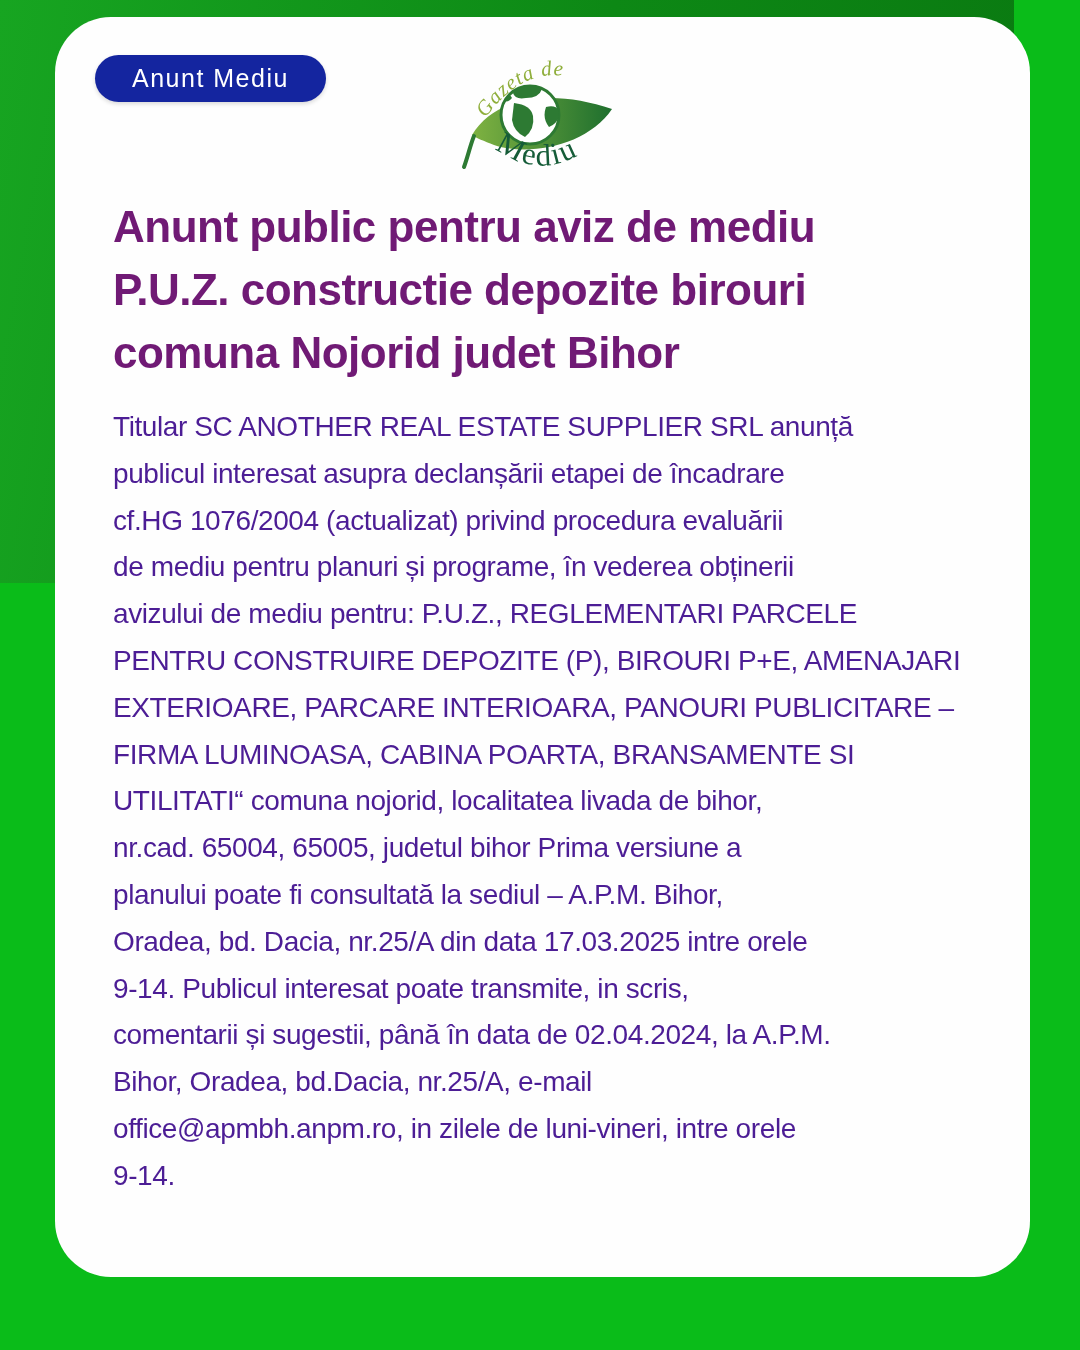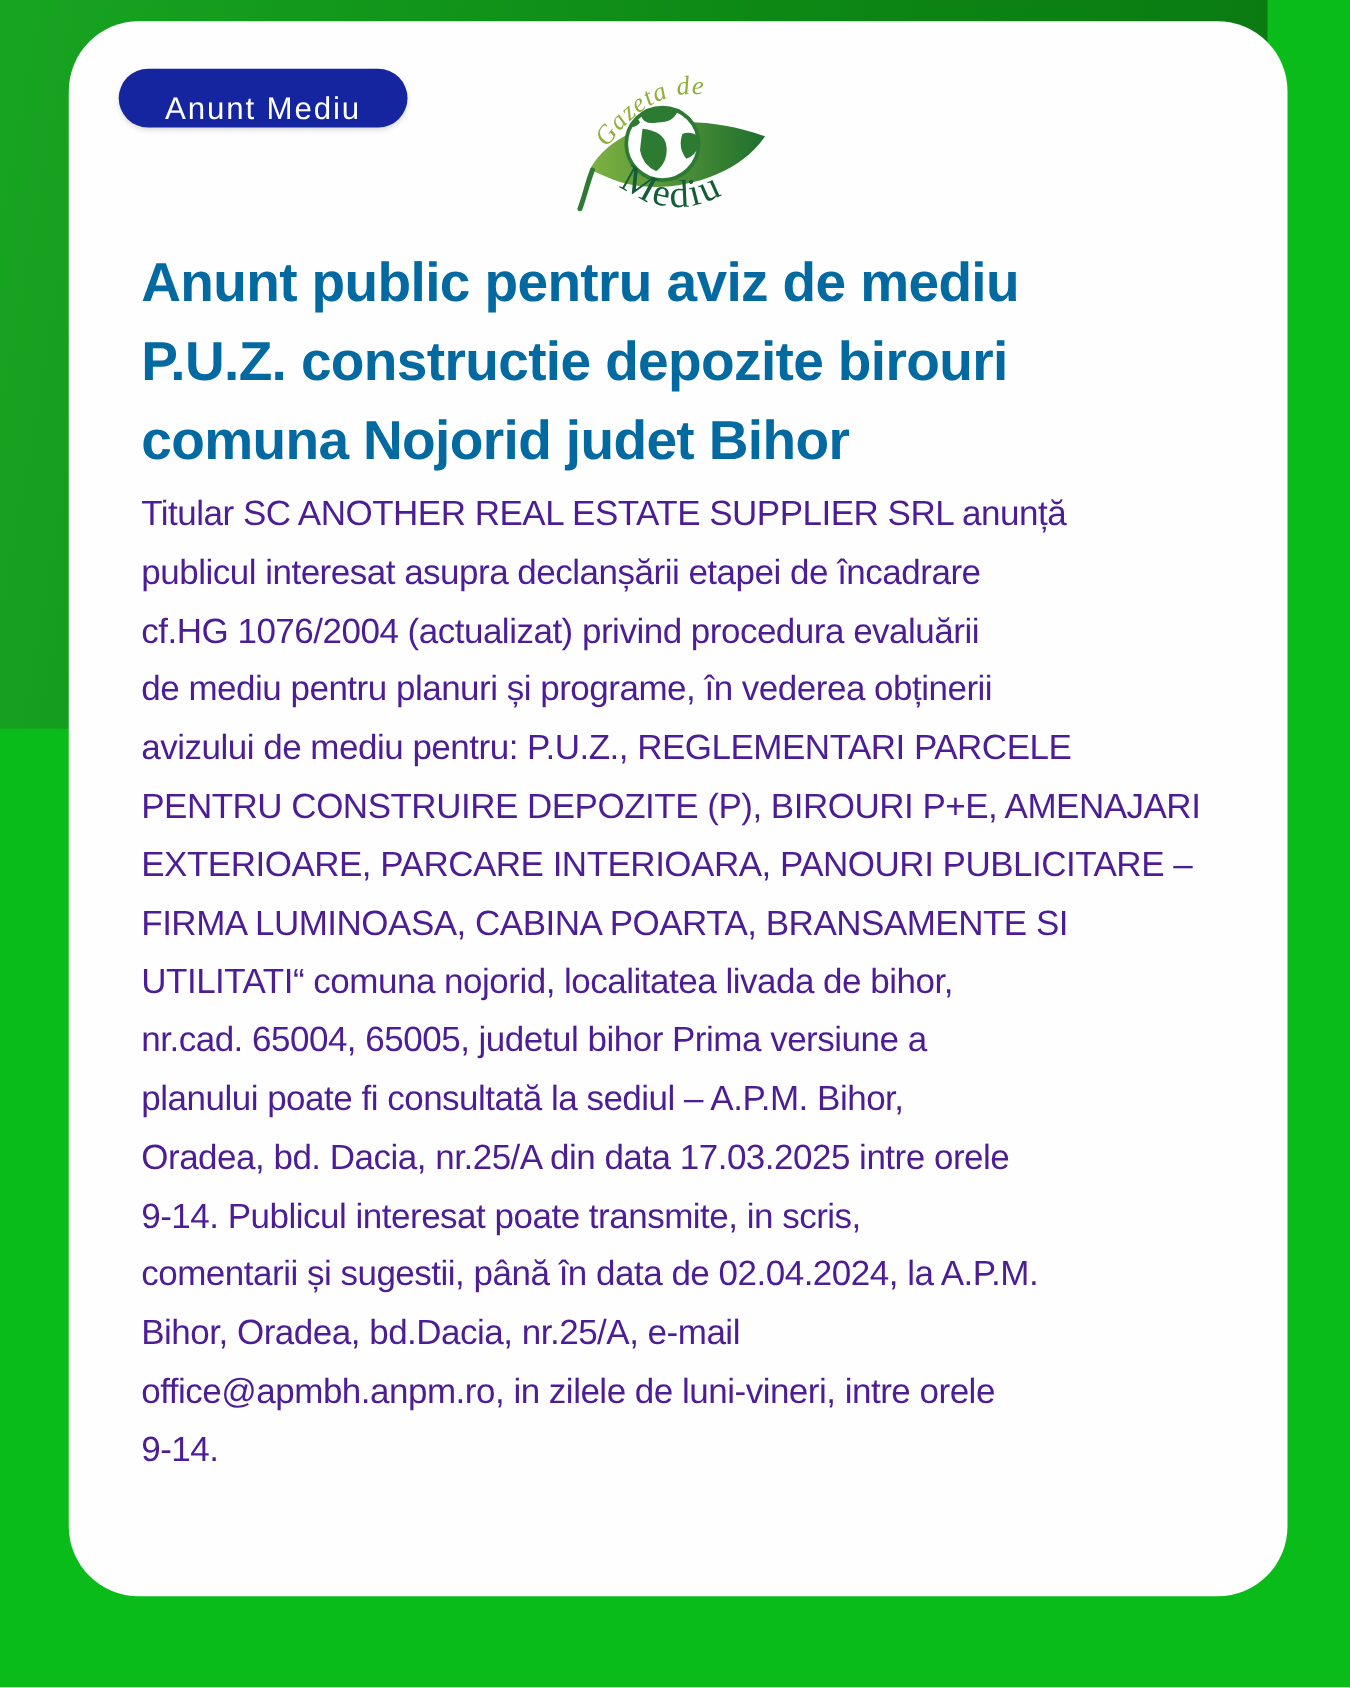--- a/index.html
+++ b/index.html
@@ -22,21 +22,21 @@
     background:#fefefe;
     border-radius:56px;
   }
   .badge {
     position:absolute;
     left:40px; top:38px;
     height:47px;
     padding:0 37px;
     background:#14259f;
     border-radius:24px;
-    display:flex; align-items:flex-end;
+    display:flex; align-items:center;
     box-shadow:0 2px 4px rgba(0,0,0,0.15);
   }
   .badge-label {
     color:#ffffff;
     font-size:25px;
     letter-spacing:1.5px;
     white-space:nowrap;
   }
   .logo {
     position:absolute;
@@ -56,26 +56,26 @@
     font-size:31px;
     letter-spacing:2px;
     fill:#155c38;
   }
   .content {
     position:absolute;
     left:58px; right:40px;
     top:178px;
   }
   .title {
-    margin:0 0 4px 0;
+    margin:0 0 20px 0;
     font-size:44px;
     line-height:63px;
     font-weight:bold;
     letter-spacing:-0.5px;
-    color:#0369a1;
+    color:#701a75;
     white-space:pre-line;
   }
   .body-text {
     margin:0;
     font-size:28px;
     line-height:46.8px;
     letter-spacing:-0.4px;
     color:#4c1d95;
     white-space:pre-line;
   }

